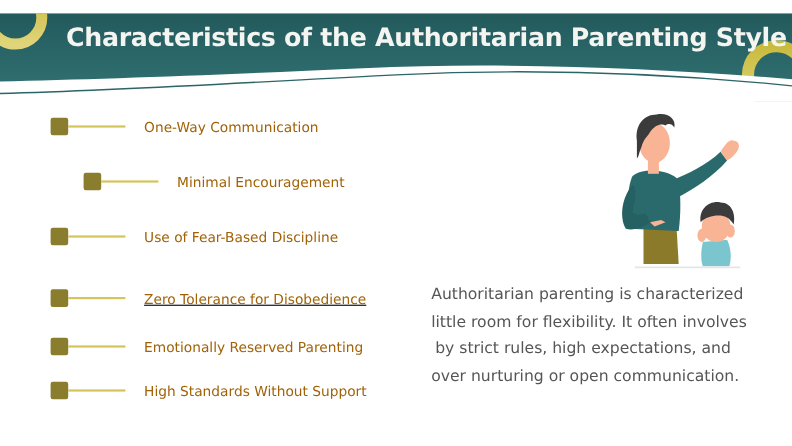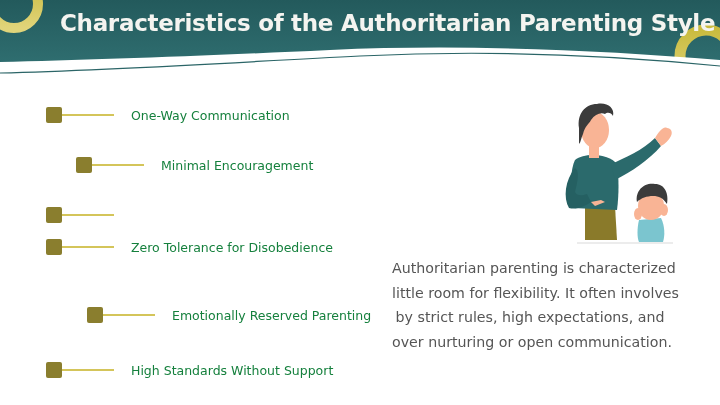--- a/index.html
+++ b/index.html
@@ -2,41 +2,41 @@
 <html><head>
   <meta charset="utf-8">
   <style>
     html, body { margin: 0; padding: 0; }
     body {
       width: 720px; height: 405px; overflow: hidden; position: relative;
       background: #ffffff;
       font-family: "DejaVu Sans", sans-serif;
     }
     .header {
-      position: absolute; left: 0; top: 0; width: 720px; height: 80px;
+      position: absolute; left: 0; top: 12px; width: 720px; height: 80px;
     }
     .header svg { position: absolute; left: 0; top: 0; }
     .title {
       position: absolute; left: 60px; top: 10px; width: 620px;
       color: #f4f4f0; font-family: "DejaVu Sans", sans-serif; font-weight: bold;
       font-size: 23px; letter-spacing: -0.3px; white-space: nowrap;
     }
     .list { position: absolute; left: 46px; top: 106px; }
     .item {
       position: absolute; left: 0; height: 18px; width: 300px;
       display: flex; align-items: center;
     }
     .marker {
       width: 16px; height: 16px; background: #8a7e2e; border-radius: 2px; flex: none;
     }
     .connector {
       width: 52px; height: 1.5px; background: #d4c55a; flex: none;
     }
     .item-label {
-      margin-left: 17px; font-size: 12.5px; color: #15803d; white-space: nowrap;
+      margin-left: 17px; font-size: 12.5px; color: #a16207; white-space: nowrap;
       font-family: "DejaVu Sans", sans-serif;
     }
     .illustration { position: absolute; left: 555px; top: 98px; }
     .description {
       position: absolute; left: 392px; top: 256px; width: 276px;
       text-align: center; font-size: 14.2px; line-height: 24.6px; color: #555555;
       font-family: "DejaVu Sans", sans-serif;
     }
     .description span { display: block; white-space: nowrap; }
   </style>
@@ -71,32 +71,33 @@
     <span class="item-label">One-Way Communication</span>
   </div>
   <div class="item" style="top:50px;padding-left:30px;">
     <div class="marker"></div>
     <div class="connector"></div>
     <span class="item-label">Minimal Encouragement</span>
   </div>
   <div class="item" style="top:100px;">
     <div class="marker"></div>
     <div class="connector"></div>
+    <span class="item-label">Use of Fear-Based Discipline</span>
   </div>
-  <div class="item" style="top:132px;">
+  <div class="item" style="top:156px;text-decoration:underline;">
     <div class="marker"></div>
     <div class="connector"></div>
     <span class="item-label">Zero Tolerance for Disobedience</span>
   </div>
-  <div class="item" style="top:200px;margin-left:41px;">
+  <div class="item" style="top:200px;">
     <div class="marker"></div>
     <div class="connector"></div>
     <span class="item-label">Emotionally Reserved Parenting</span>
   </div>
-  <div class="item" style="top:255px;">
+  <div class="item" style="top:240px;">
     <div class="marker"></div>
     <div class="connector"></div>
     <span class="item-label">High Standards Without Support</span>
   </div>
 </div>
 
 <div class="illustration">
   <svg width="125" height="148" viewBox="0 0 125 148">
 
     <path d="M30,108 L30,142 L62,142 L60,108 Z" fill="#8a7a2a"></path>

